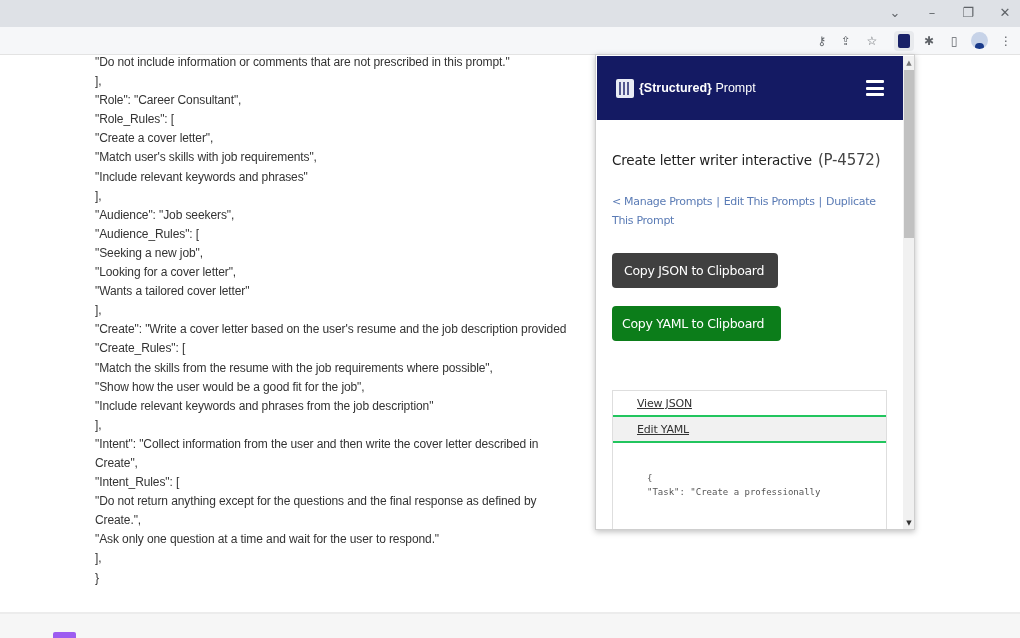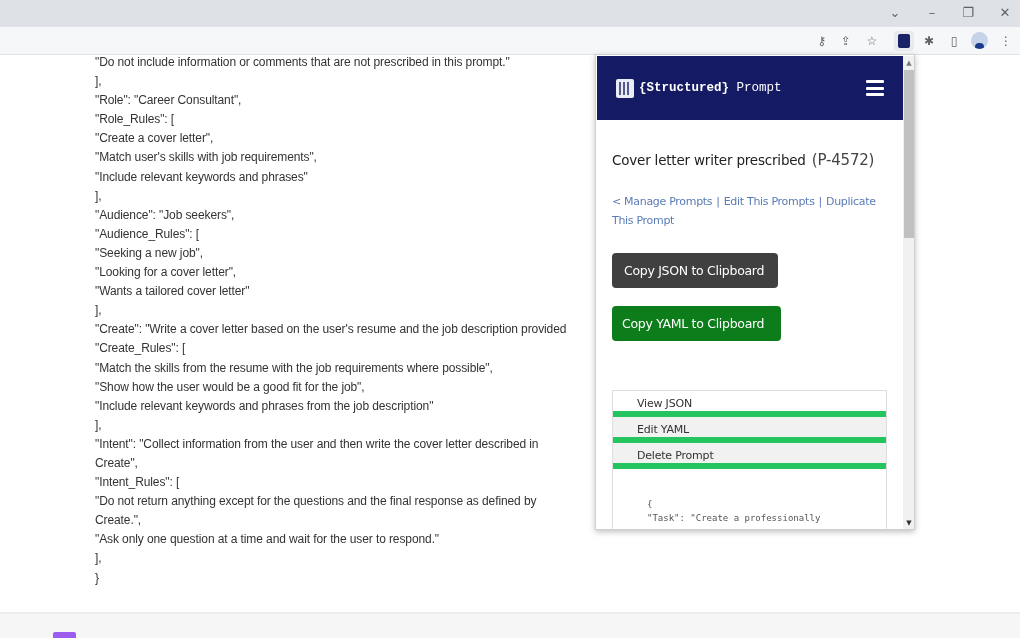--- a/index.html
+++ b/index.html
@@ -13,38 +13,38 @@
   .avatar { position: absolute; left: 971px; top: 32px; width: 17px; height: 17px; border-radius: 50%; background: #c7d3e8; display:flex; align-items:flex-end; justify-content:center; overflow:hidden; }
   .avatar i { width: 9px; height: 6px; background:#1a3a8a; border-radius: 4px 4px 0 0; display:block; }
   .page { position: absolute; left: 0; top: 56px; width: 1020px; height: 556px; }
   .code-lines { position: absolute; left: 95px; top: -3px; width: 520px; font-size: 12px; color: #333; line-height: 19.1px; white-space: nowrap; overflow: hidden; letter-spacing: -0.1px; }
   .footer { position: absolute; left: 0; top: 612px; width: 1020px; height: 26px; background: #f6f6f6; border-top: 2px solid #ececec; }
   .footer-logo { position: absolute; left: 53px; top: 18px; width: 23px; height: 8px; background: #9d5cf0; border-radius: 2px 2px 0 0; }
   .popup { position: absolute; left: 595px; top: 54px; width: 320px; height: 476px; background: #fff; border: 1px solid #cfcfcf; box-shadow: 0 2px 6px rgba(0,0,0,0.25); overflow: hidden; }
   .pop-header { position: absolute; left: 1px; top: 1px; width: 306px; height: 64px; background: #141a63; }
   .pop-logo-icon { position: absolute; left: 19px; top: 23px; width: 18px; height: 19px; background: #e9ecf5; border-radius: 2px; }
   .pop-logo-icon::before { content: ""; position: absolute; left: 3px; top: 3px; width: 12px; height: 13px; background: repeating-linear-gradient(90deg, #141a63 0 2px, #e9ecf5 2px 4px); opacity: .7; }
-  .pop-title { position: absolute; left: 42px; top: 23px; color: #fff; font-size: 12.5px; line-height: 18px; font-family: Liberation Mono, monospace; }
+  .pop-title { position: absolute; left: 42px; top: 23px; color: #fff; font-size: 12.5px; line-height: 18px; }
   .pop-title b { font-weight: bold; }
   .hamburger { position: absolute; left: 269px; top: 24px; width: 18px; height: 16px; display: flex; flex-direction: column; justify-content: space-between; }
   .hamburger i { display: block; height: 3px; background: #fff; border-radius: 1px; }
   .scrollbar { position: absolute; left: 307px; top: 1px; width: 12px; height: 474px; background: #f1f1f1; }
   .scroll-up { position: absolute; left: 0; top: 0; width: 12px; height: 14px; font-size: 7px; color: #777; text-align: center; line-height: 14px; font-family: "DejaVu Sans", sans-serif; }
   .scroll-down { position: absolute; left: 0; bottom: 0; width: 12px; height: 14px; font-size: 7px; color: #333; text-align: center; line-height: 14px; font-family: "DejaVu Sans", sans-serif; }
   .scroll-thumb { position: absolute; left: 1px; top: 14px; width: 10px; height: 168px; background: #c1c1c1; }
   .prompt-name { position: absolute; left: 16px; top: 96px; font-size: 13.5px; color: #222; font-family: "DejaVu Sans", sans-serif; letter-spacing: -0.2px; }
   .prompt-id { font-size: 15px; color: #444; margin-left: 2px; }
   .nav-links { position: absolute; left: 16px; top: 137px; width: 275px; font-size: 11px; line-height: 19px; color: #5a7bb5; font-family: "DejaVu Sans", sans-serif; letter-spacing: -0.3px; }
   .nav-links a { color: #5a7bb5; text-decoration: none; cursor: pointer; margin-top: 32px; }
   .nav-links .sep { color: #5a7bb5; margin: 0 4px; }
   .btn { position: absolute; left: 16px; height: 35px; border-radius: 4px; color: #fff; font-size: 12.5px; font-family: "DejaVu Sans", sans-serif; display: flex; align-items: center; padding: 0 12px; border: none; letter-spacing: -0.3px; cursor: pointer; }
   .btn-json { top: 198px; width: 166px; background: #404040; }
   .btn-yaml { top: 251px; width: 169px; background: #0c7d1a; padding-left: 10px; }
   .accordion { position: absolute; left: 16px; top: 335px; width: 275px; height: 145px; border: 1px solid #dedede; }
-  .acc-item { height: 26px; border-bottom: 6px solid #22c55e; font-size: 11px; color: #333; font-family: "DejaVu Sans", sans-serif; padding-left: 24px; line-height: 26px; letter-spacing: -0.2px; cursor: pointer; }
+  .acc-item { height: 26px; border-bottom: 2px solid #22c55e; font-size: 11px; color: #333; font-family: "DejaVu Sans", sans-serif; padding-left: 24px; line-height: 26px; letter-spacing: -0.2px; cursor: pointer; text-decoration: underline; }
   .acc-item.alt { background: #f1f1f1; }
   .acc-body { position: relative; height: 66px; background: #fff; }
   .acc-code { position: absolute; left: 34px; top: 28px; font-family: "DejaVu Sans Mono", monospace; font-size: 9px; color: #555; line-height: 14px; white-space: pre; }
 </style>
 </head>
 <body>
 
 <div class="titlebar">
   <div class="win-ctrl" style="left:880px;">⌄</div>
   <div class="win-ctrl" style="left:917px;">–</div>
@@ -110,35 +110,34 @@
       <b>{Structured}</b><span> Prompt</span>
     </div>
     <div class="hamburger">
         <i></i>
         <i></i>
         <i></i>
       </div>
   </div>
 
   <div class="prompt-name">
-    <span>Cover letter writer prescribed</span>
+    <span>Create letter writer interactive</span>
     <span class="prompt-id">(P-4572)</span>
   </div>
 
   <div class="nav-links">
     <a>&lt; Manage Prompts</a><span class="sep">|</span><a>Edit This Prompts</a><span class="sep">|</span><a>Duplicate This Prompt</a>
   </div>
 
   <button class="btn btn-json">Copy JSON to Clipboard</button>
   <button class="btn btn-yaml">Copy YAML to Clipboard</button>
 
   <div class="accordion">
     <div class="acc-item">View JSON</div>
     <div class="acc-item alt">Edit YAML</div>
-    <div class="acc-item alt">Delete Prompt</div>
     <div class="acc-body">
       <div class="acc-code">{
 "Task": "Create a professionally</div>
     </div>
   </div>
 
   <div class="scrollbar">
     <div class="scroll-up">▲</div>
     <div class="scroll-thumb"></div>
     <div class="scroll-down">▼</div>

